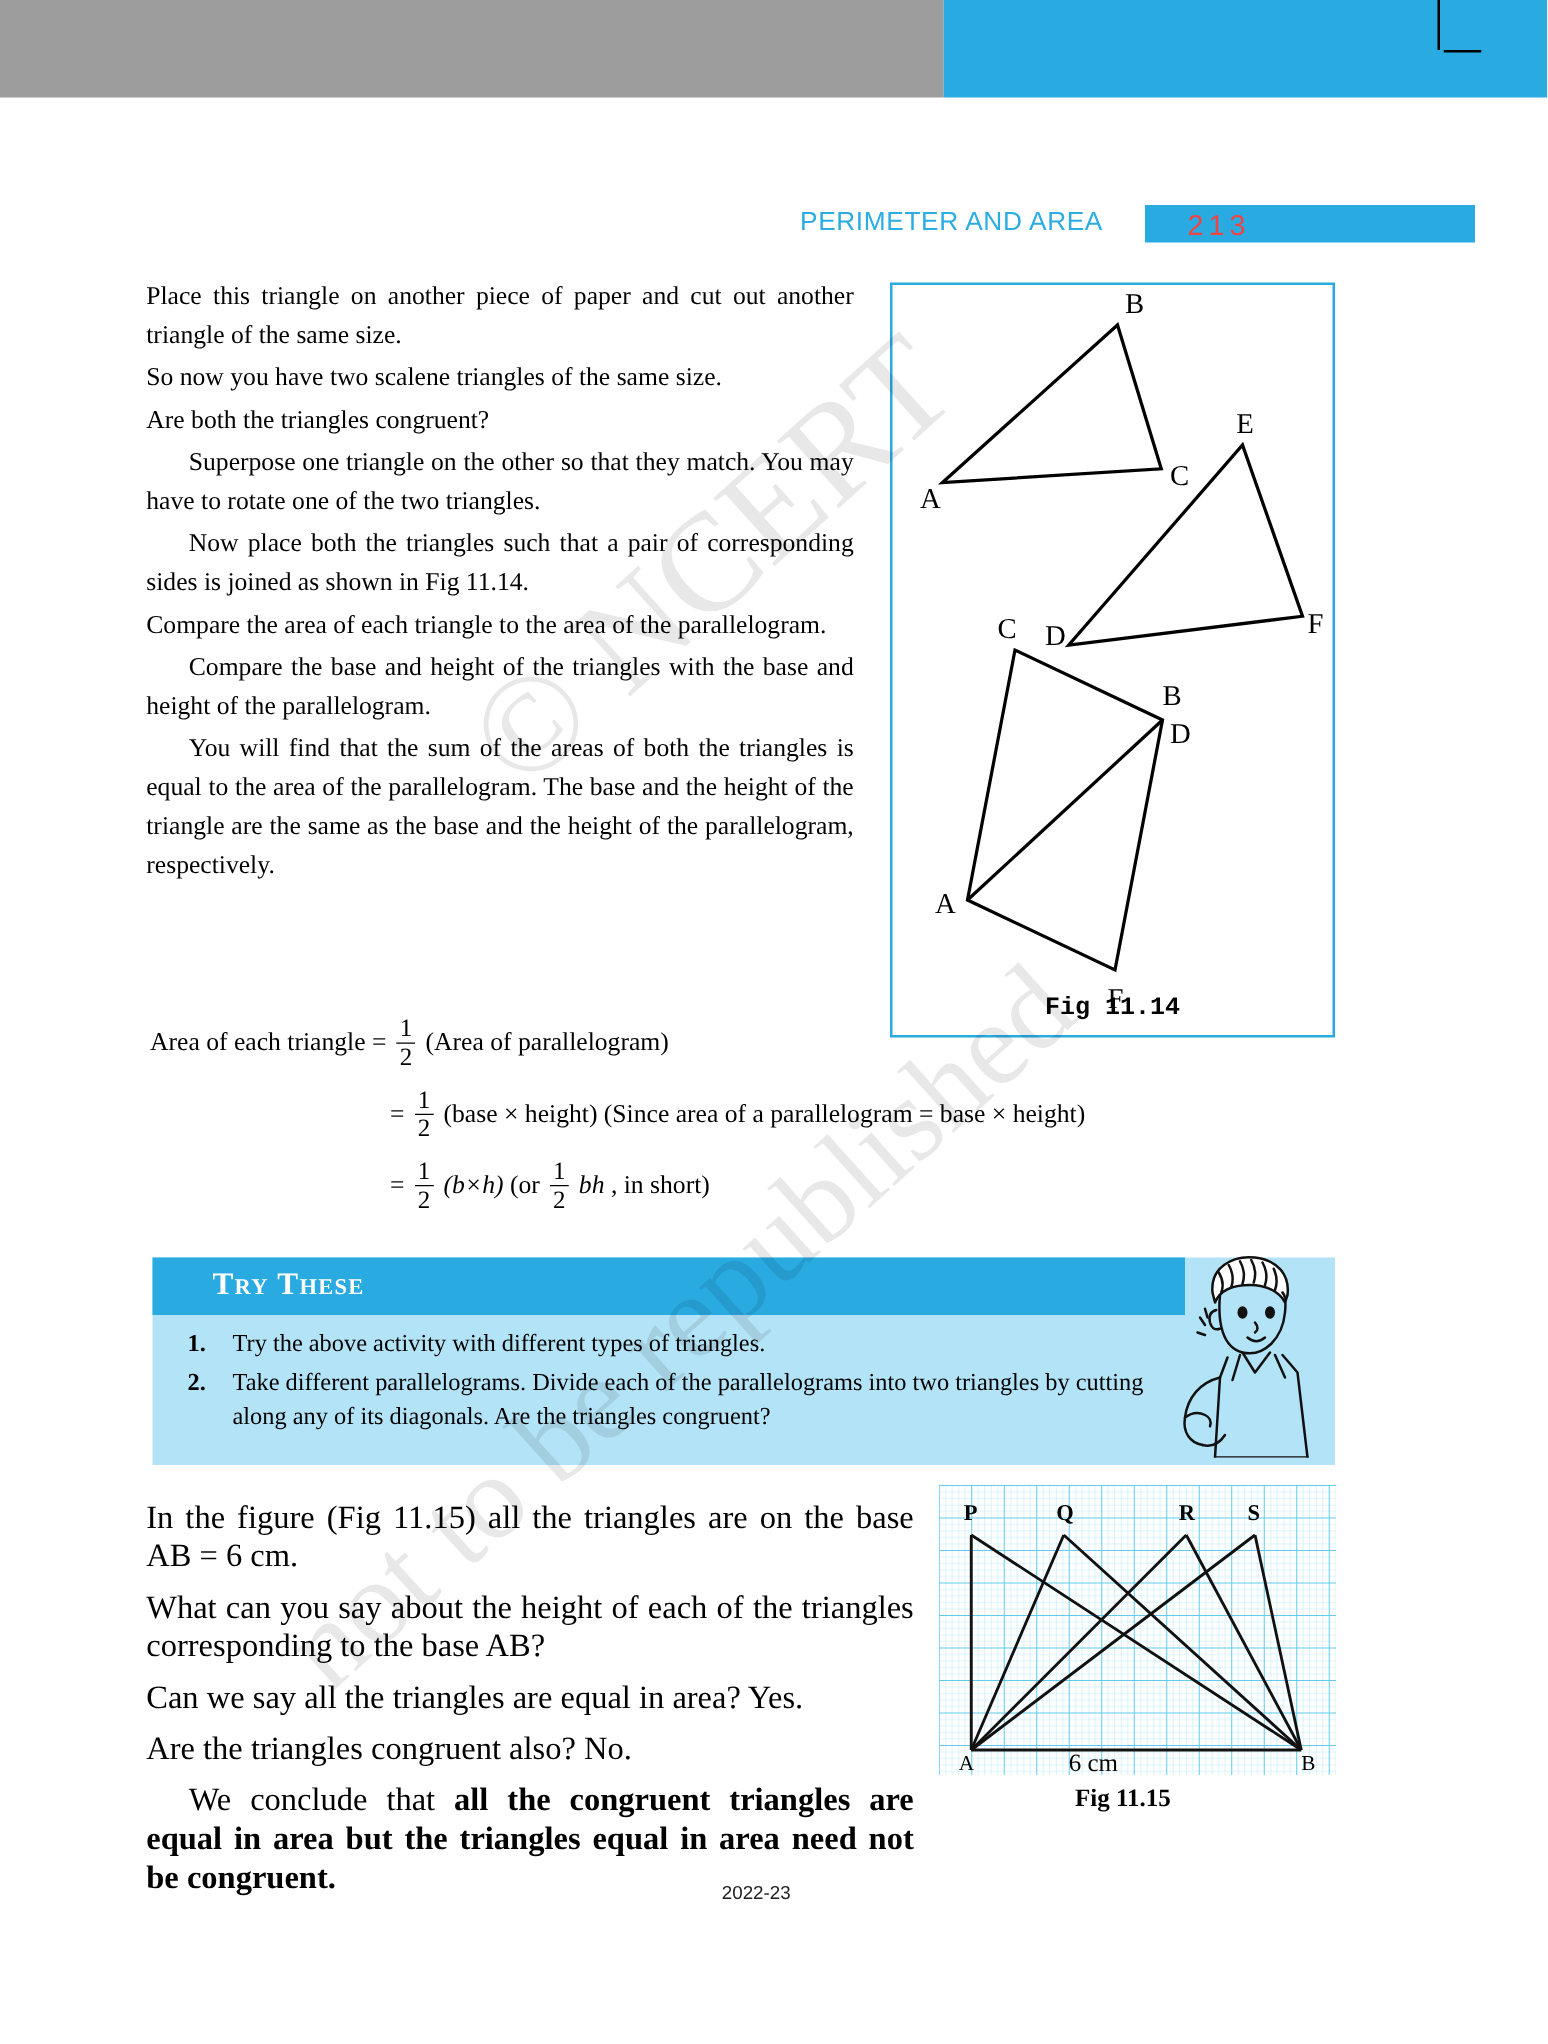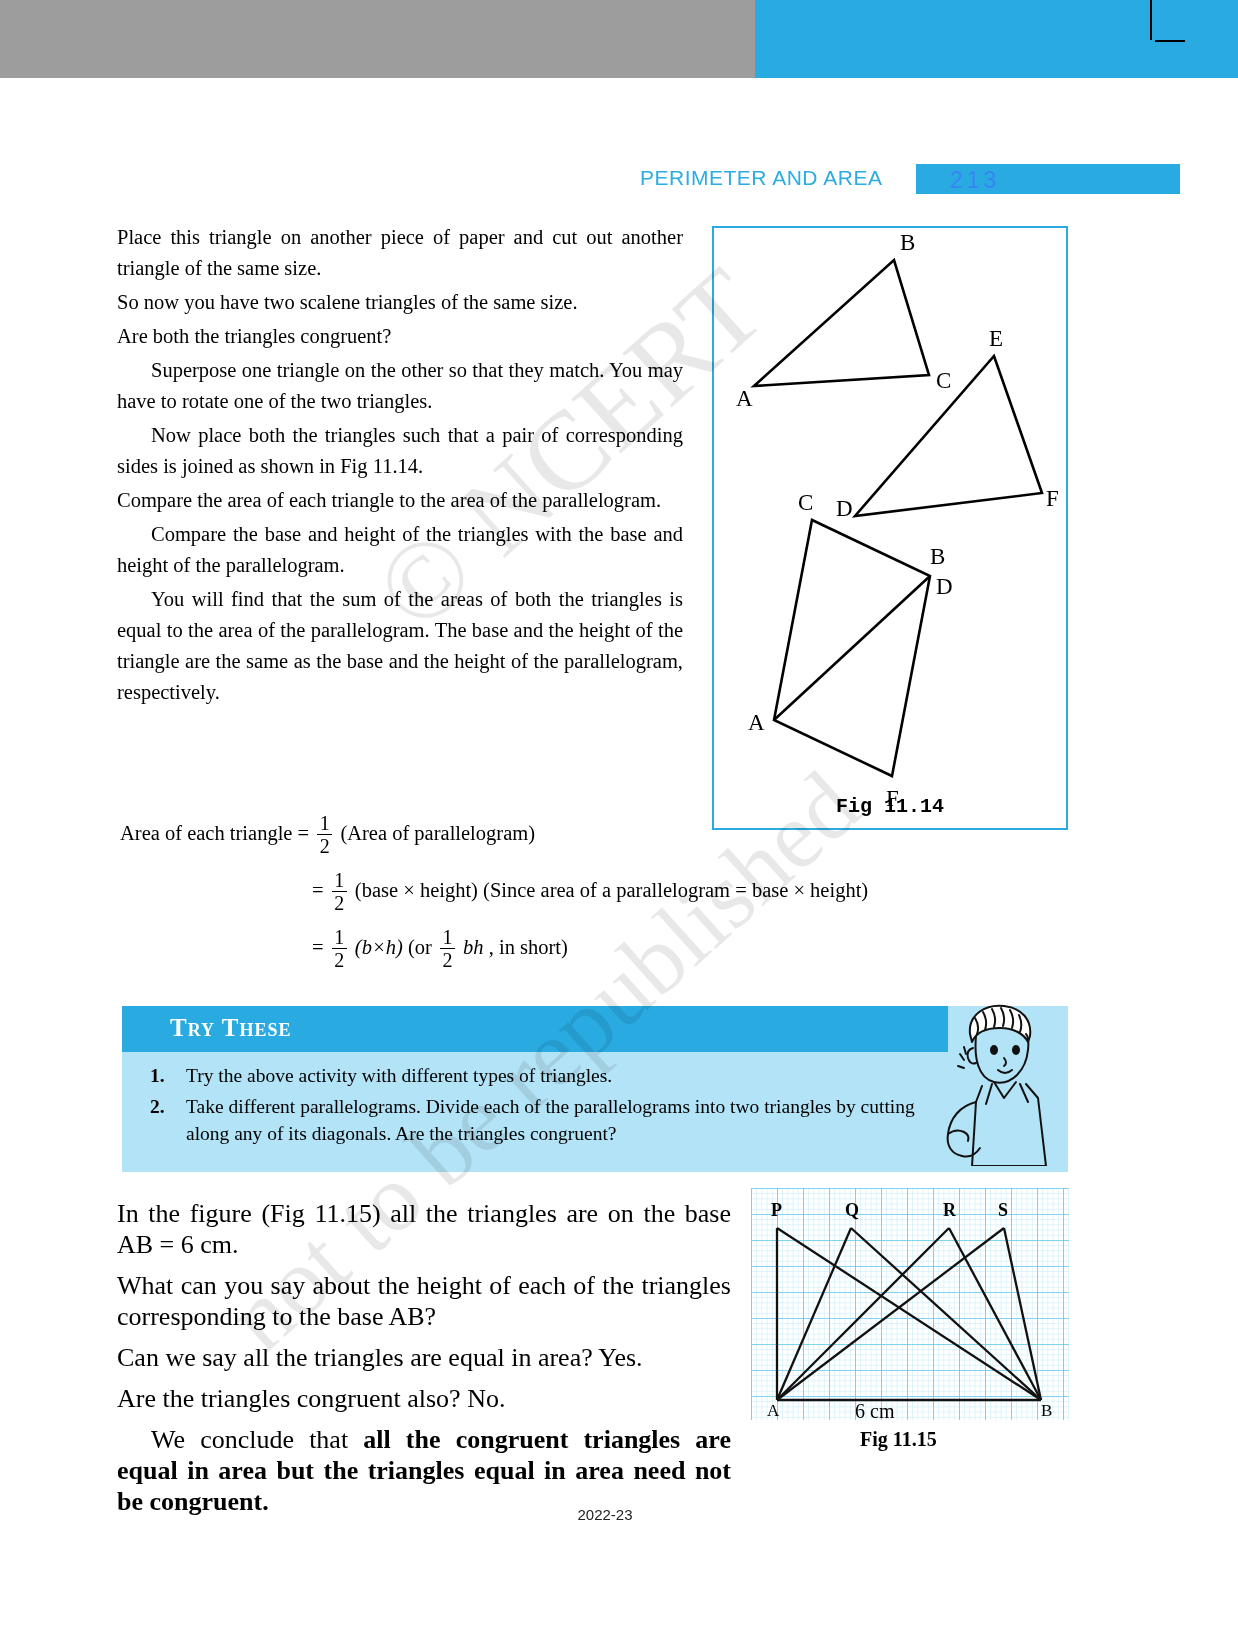--- a/index.html
+++ b/index.html
@@ -63,21 +63,21 @@
     left: 276px; top: 0px;
     width: 264px; height: 30px;
     background: #29abe2;
   }
   .runhead-num {
     position: absolute;
     left: 310px; top: 3px;
     font-family: "Liberation Sans", sans-serif;
     font-size: 23px;
     letter-spacing: 4px;
-    color: #3b82f6;
+    color: #ef4444;
   }
 
   
   .col-left {
     position: absolute;
     left: 117px;
     top: 222px;
     width: 566px;
     font-size: 20.5px;
     line-height: 31px;

